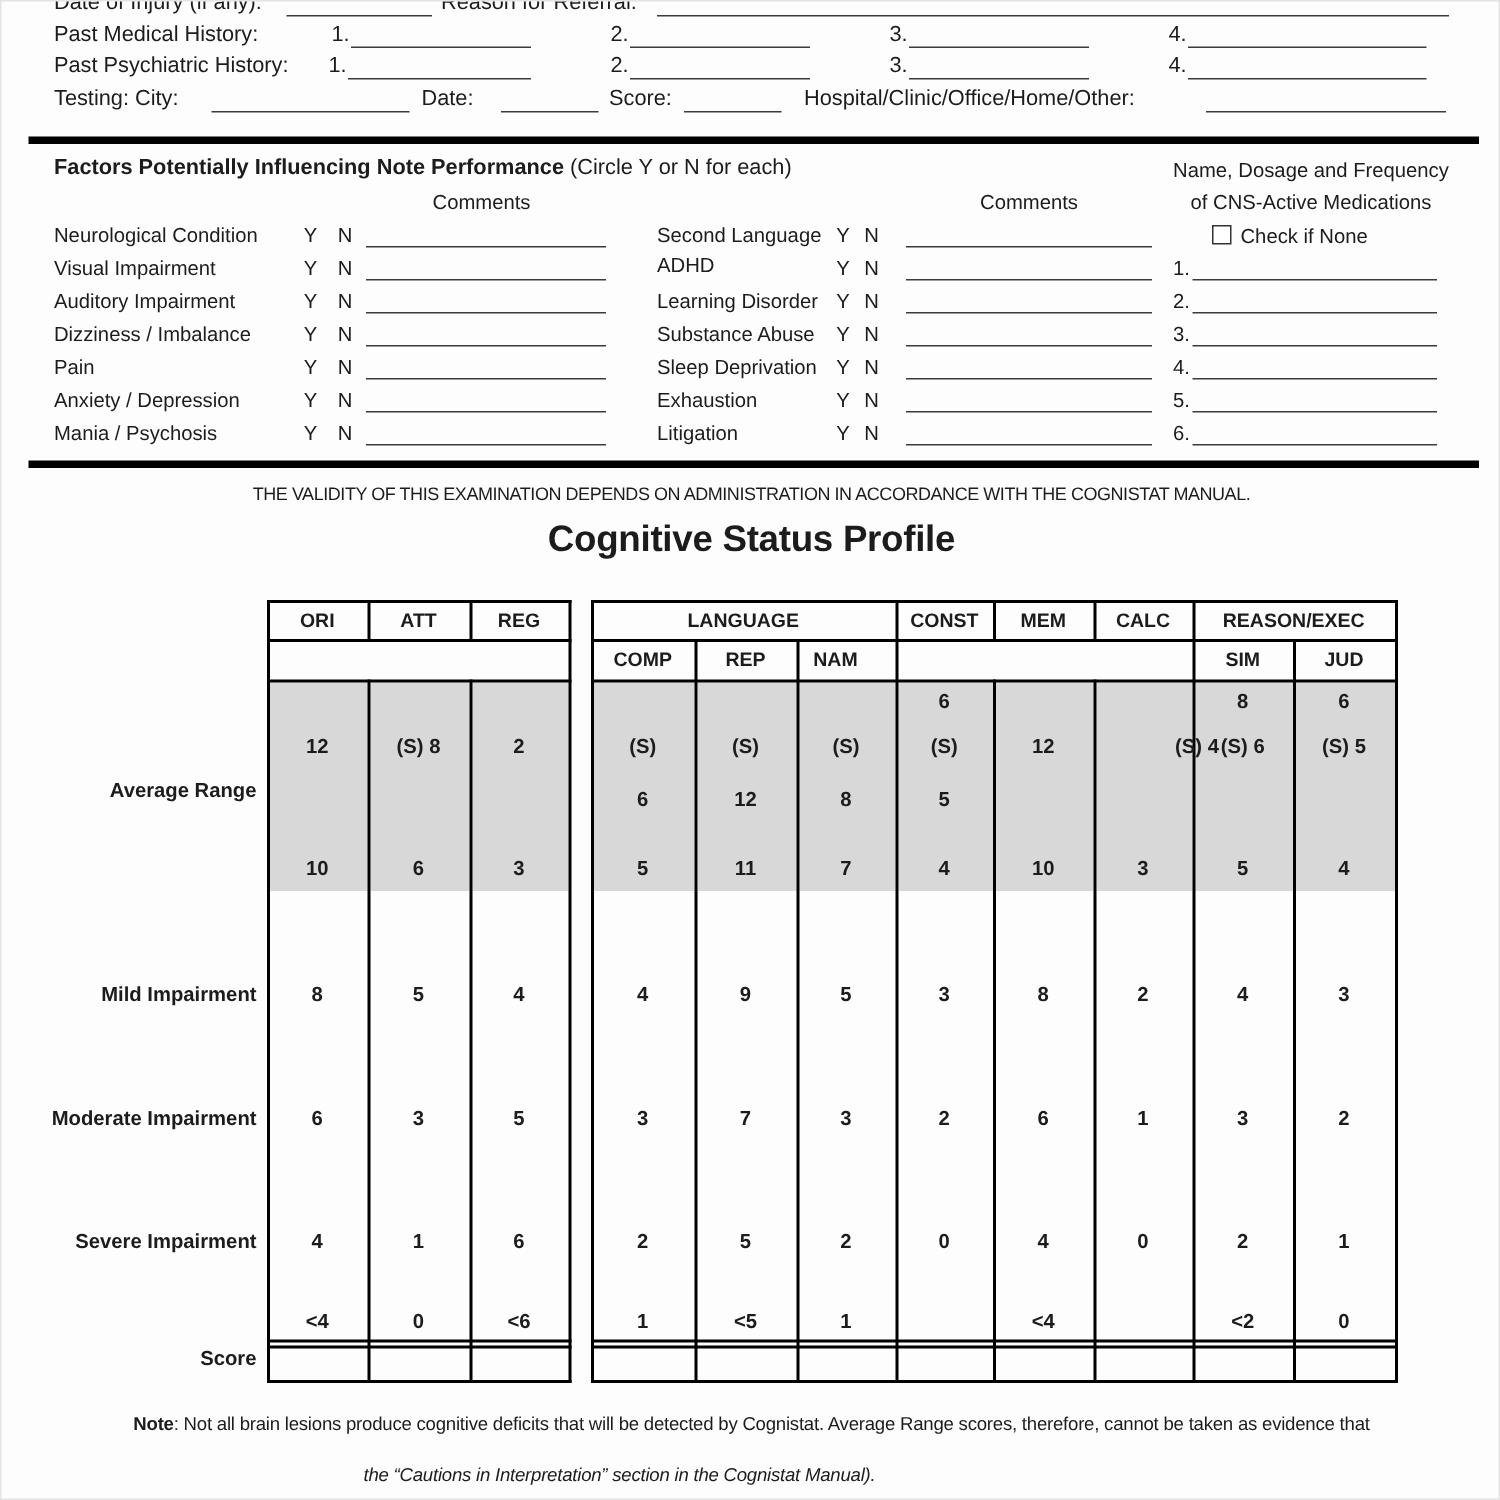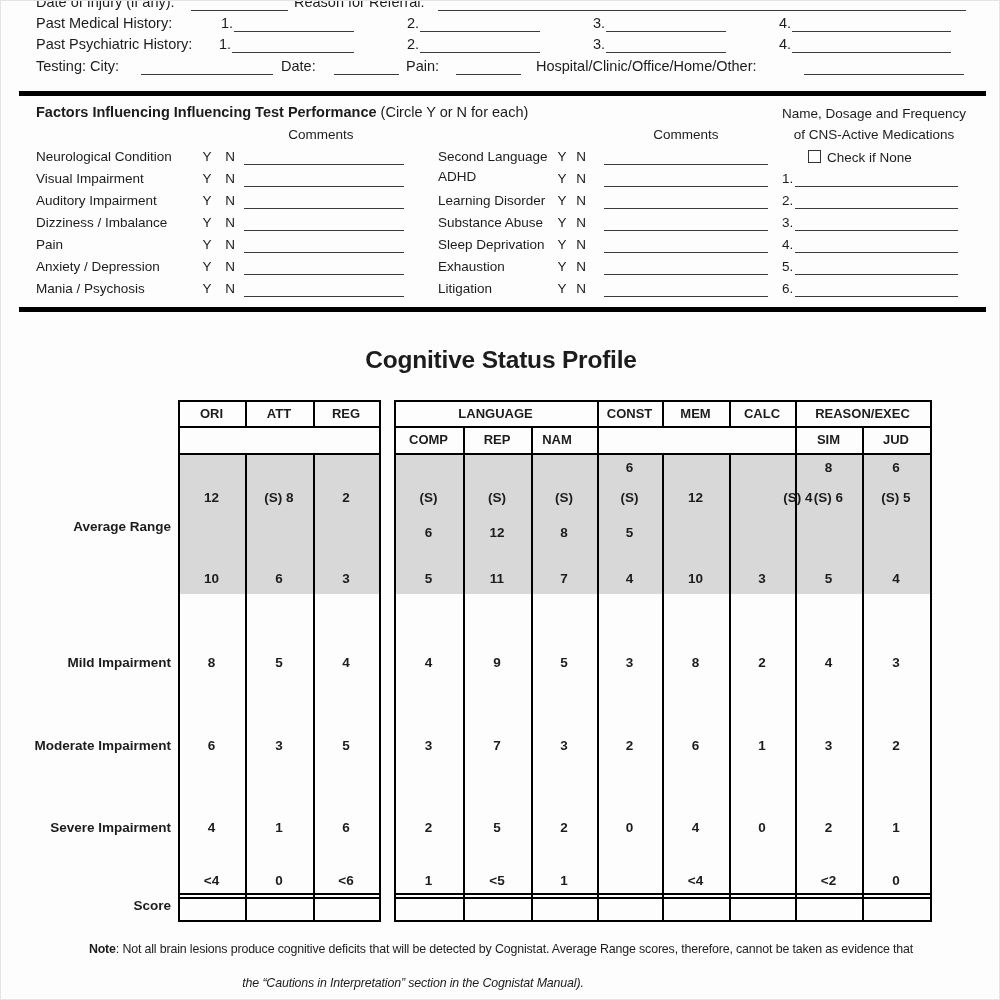--- a/index.html
+++ b/index.html
@@ -34,37 +34,38 @@
   <div class="abs uline" style="left:437px;top:9px;width:528px;"></div>
 
   <div class="abs f14" style="left:35px;top:14px;">Past Medical History:</div>
 
   <div class="abs f14" style="left:35px;top:35px;">Past Psychiatric History:</div>
 
   <div class="abs f14" style="left:35px;top:57px;">Testing: City:</div>
   <div class="abs uline" style="left:140px;top:73px;width:132px;"></div>
   <div class="abs f14" style="left:280px;top:57px;">Date:</div>
   <div class="abs uline" style="left:333px;top:73px;width:65px;"></div>
-  <div class="abs f14" style="left:405px;top:57px;">Pain:</div>
+  <div class="abs f14" style="left:405px;top:57px;">Score:</div>
   <div class="abs uline" style="left:455px;top:73px;width:65px;"></div>
   <div class="abs f14" style="left:535px;top:57px;">Hospital/Clinic/Office/Home/Other:</div>
   <div class="abs uline" style="left:803px;top:73px;width:160px;"></div>
 
   <div class="abs bar" style="left:18px;top:90px;width:967px;"></div>
   <div class="abs bar" style="left:18px;top:306px;width:967px;"></div>
 
-  <div class="abs f14" style="left:35px;top:103px;"><span class="bold">Factors Influencing Influencing Test Performance</span> <span>(Circle Y or N for each)</span></div>
+  <div class="abs f14" style="left:35px;top:103px;"><span class="bold">Factors Potentially Influencing Note Performance</span> <span>(Circle Y or N for each)</span></div>
   <div class="abs f13 center" style="left:240px;top:126px;width:160px;">Comments</div>
   <div class="abs f13 center" style="left:603px;top:126px;width:164px;">Comments</div>
 
   <div class="abs f13 center" style="left:778px;top:105px;width:190px;">Name, Dosage and Frequency</div>
   <div class="abs f13 center" style="left:778px;top:126px;width:190px;">of CNS-Active Medications</div>
   <div class="abs checkbox" style="left:807px;top:149px;"></div>
   <div class="abs f13" style="left:826px;top:149px;">Check if None</div>
 
+  <div class="abs validity" style="left:0;top:321px;width:1000px;">THE VALIDITY OF THIS EXAMINATION DEPENDS ON ADMINISTRATION IN ACCORDANCE WITH THE COGNISTAT MANUAL.</div>
   <div class="abs ptitle" style="left:0;top:345px;width:1000px;">Cognitive Status Profile</div>
 
   <div class="abs note" style="left:0;top:941px;width:1000px;"><span class="bold">Note</span><span>: Not all brain lesions produce cognitive deficits that will be detected by Cognistat.   Average Range scores, therefore, cannot be taken as evidence that</span></div>
   <div class="abs note" style="left:0;top:975px;width:824px;font-style:italic;">the “Cautions in Interpretation” section in the Cognistat Manual).</div>
 
 <div class="abs f14" style="left: 220px; top: 14px;">1.</div>
     <div class="abs uline" style="left: 233px; top: 30px; width: 120px;"></div>
     <div class="abs f14" style="left: 406px; top: 14px;">2.</div>
     <div class="abs uline" style="left: 419px; top: 30px; width: 120px;"></div>
     <div class="abs f14" style="left: 592px; top: 14px;">3.</div>

